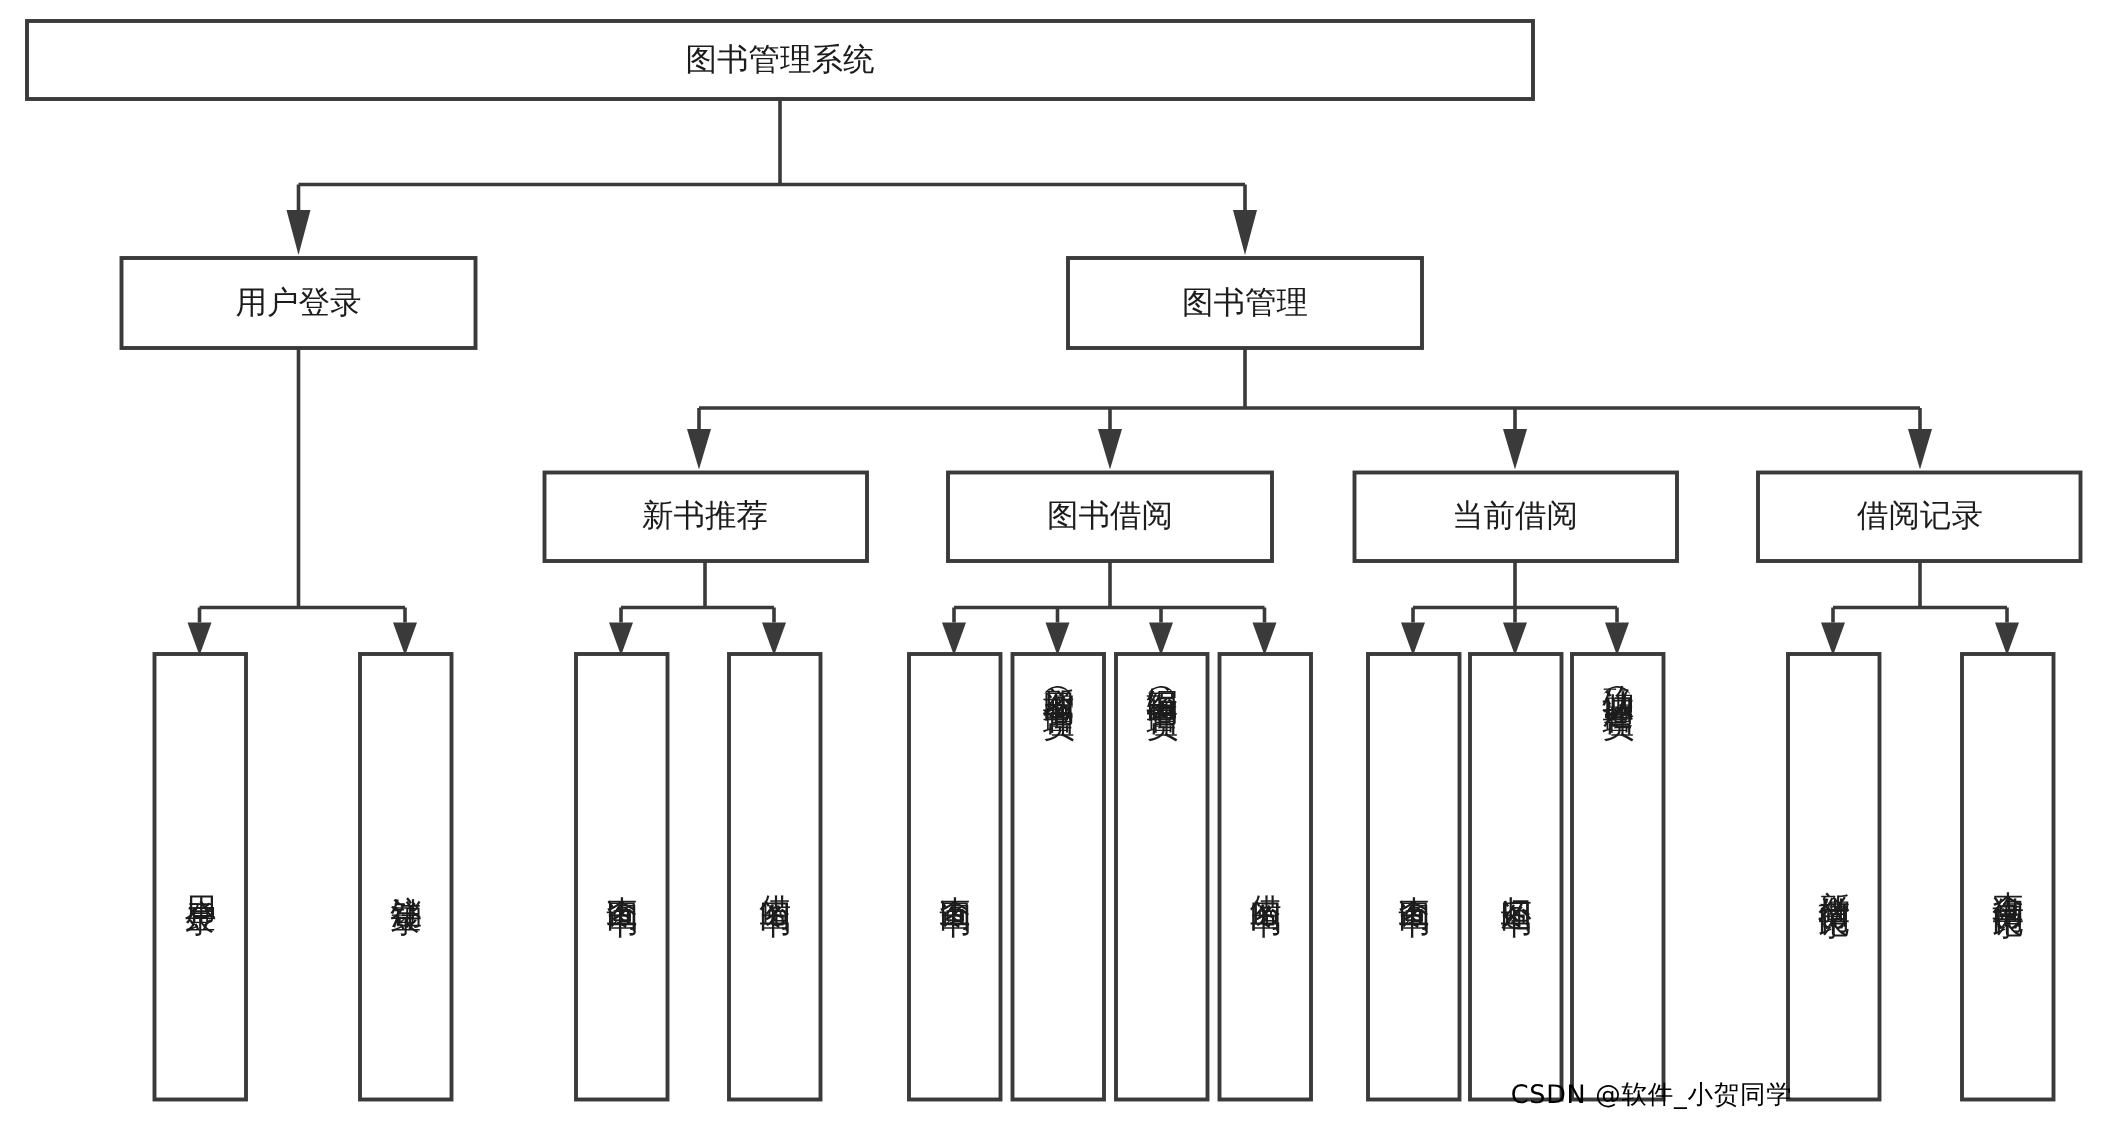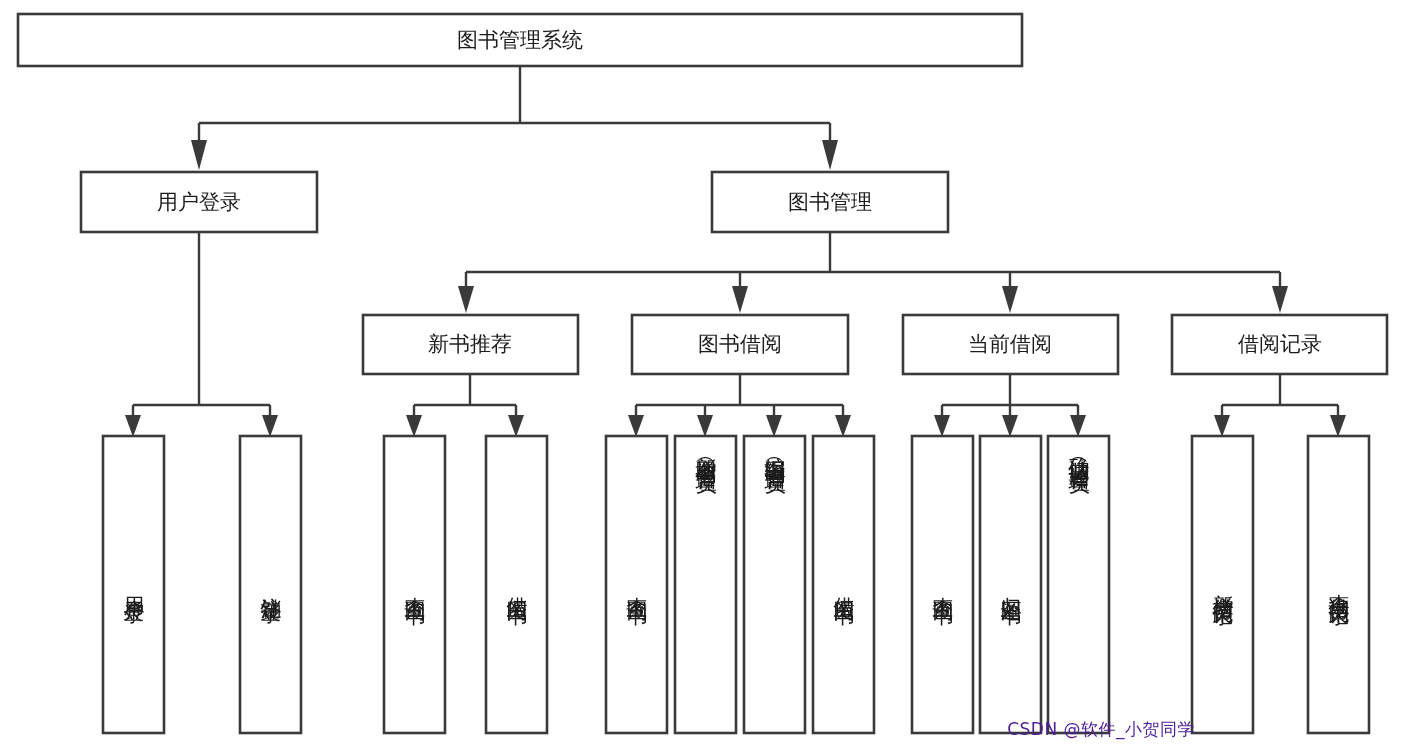--- a/index.html
+++ b/index.html
@@ -66,21 +66,21 @@
     color: #1c1c1c;
     white-space: nowrap;
     text-align: center;
   }
   #watermark {
     position: absolute;
     right: 10px;
     bottom: 6px;
     font-family: "DejaVu Sans", "Liberation Sans", sans-serif;
     font-size: 17px;
-    color: #4c1d95;
+    color: #000000;
     letter-spacing: 0.5px;
     white-space: nowrap;
     margin-left: 44px;
   }
 </style>
 </head>
 <body>
 
 <div id="diagram-root">
 

